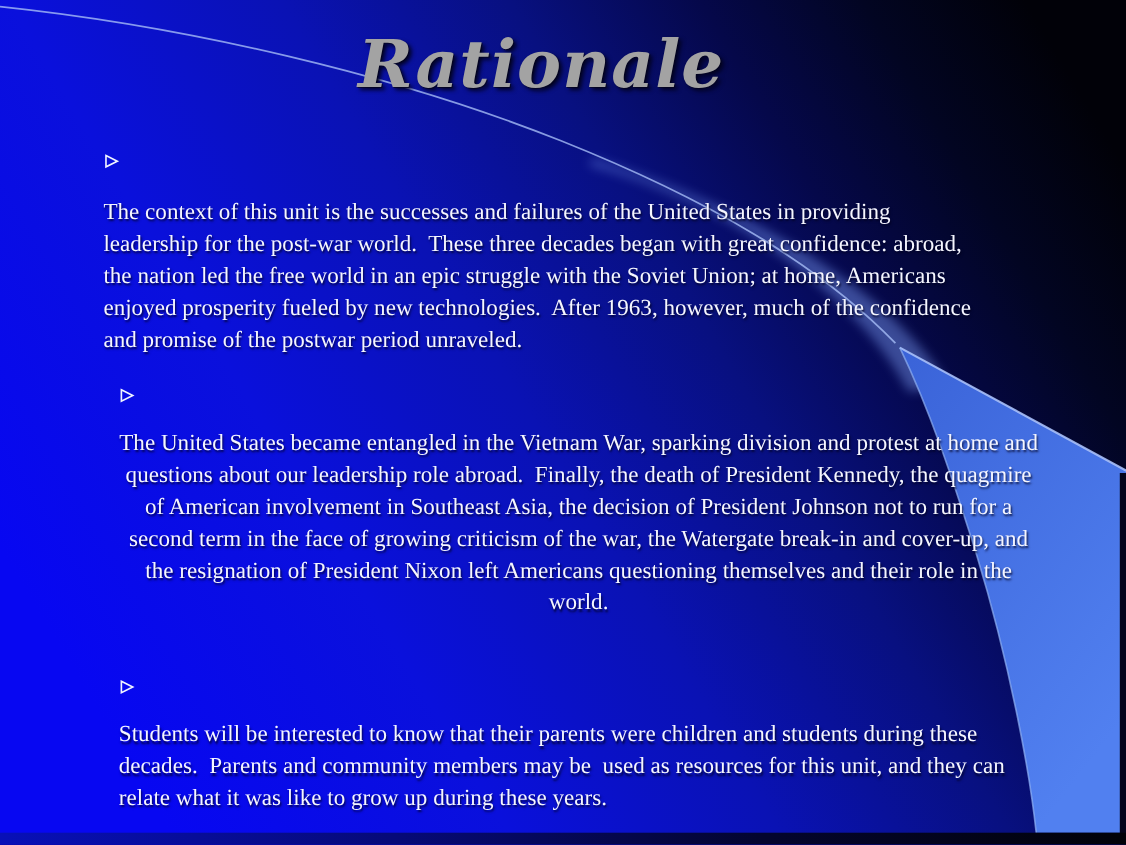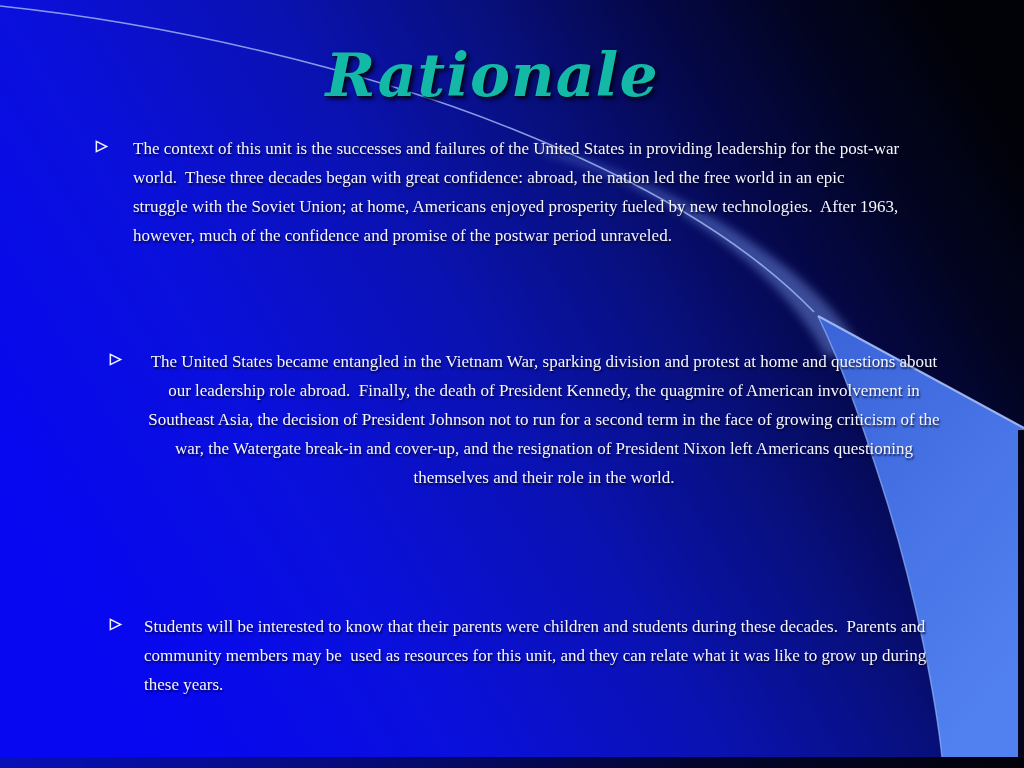--- a/index.html
+++ b/index.html
@@ -7,38 +7,39 @@
     position:relative;
     width:1024px;height:768px;
     overflow:hidden;
     background:#0a10c8;
     font-family:"Liberation Serif","DejaVu Serif",serif;
   }
   .bgsvg{position:absolute;inset:0;display:block;}
   .title{
     position:absolute;
     top:24px;left:0;right:40px;
-    margin:16px;
+    margin:0;
     text-align:center;
     font-family:"DejaVu Serif","Liberation Serif",serif;
     font-style:italic;
     font-weight:600;
     font-size:60px;
     letter-spacing:1px;
-    color:#14b8a6;
+    color:#a3a3a3;
     text-shadow:3px 3px 4px rgba(2,2,30,0.95), 1px 1px 0 rgba(10,10,40,0.8);
   }
   .para{
     position:absolute;
     display:flex;
     align-items:flex-start;
     color:#f5f6ff;
-    font-size:17px;
+    font-size:21px;
     line-height:29px;
     text-shadow:1px 2px 2px rgba(0,0,30,0.8);
+    flex-direction:column;
   }
   .bullet{flex:0 0 36px;padding-top:5px;}
   .p1 .bullet{flex-basis:39px;}
   .bullet svg{width:15px;height:15px;display:block;}
   .ptext{white-space:pre-wrap;}
   .p1{left:94px;top:134px;width:806px;}
   .p2{left:108px;top:347px;width:836px;text-align:center;}
   .p3{left:108px;top:612px;width:852px;}
 </style>
 </head>

